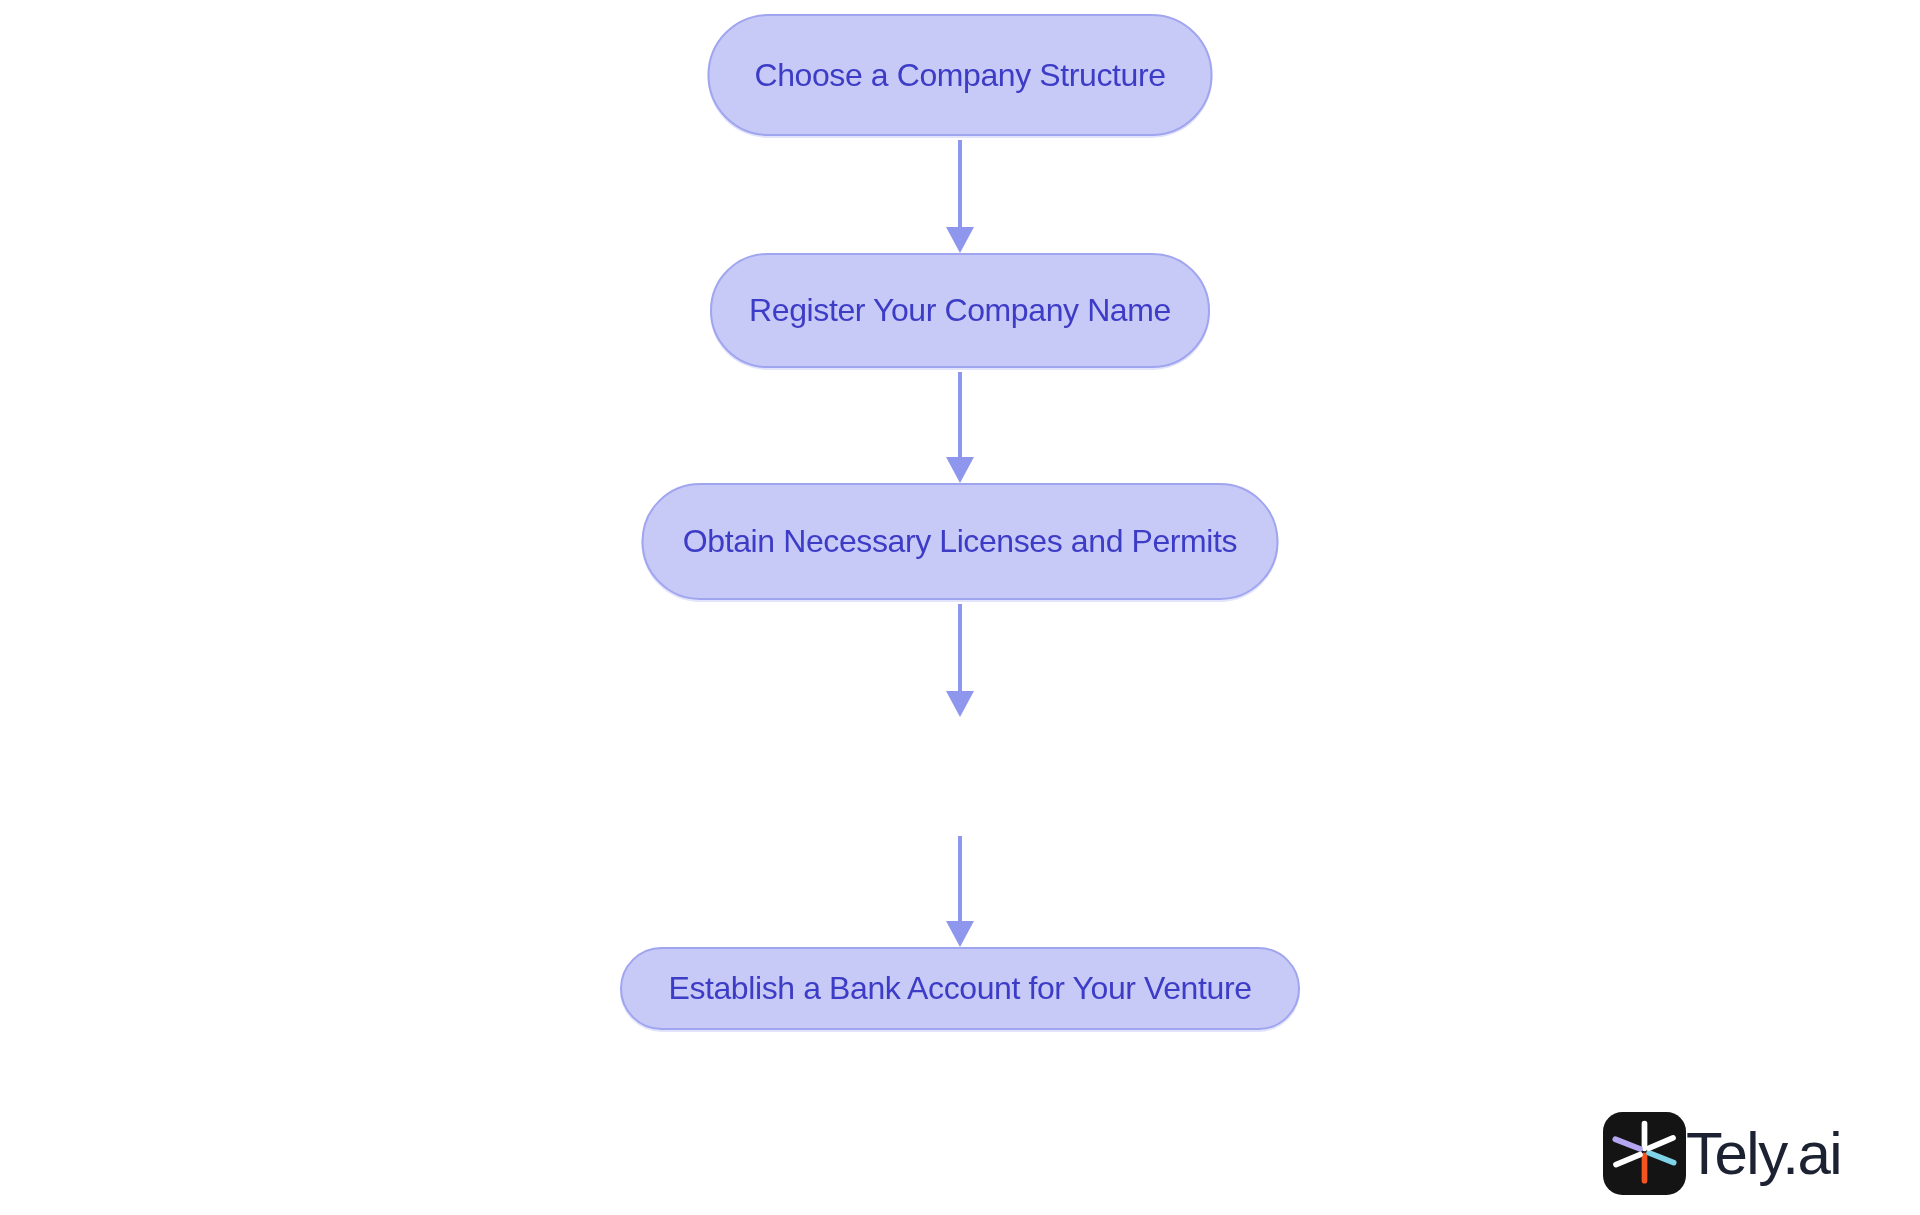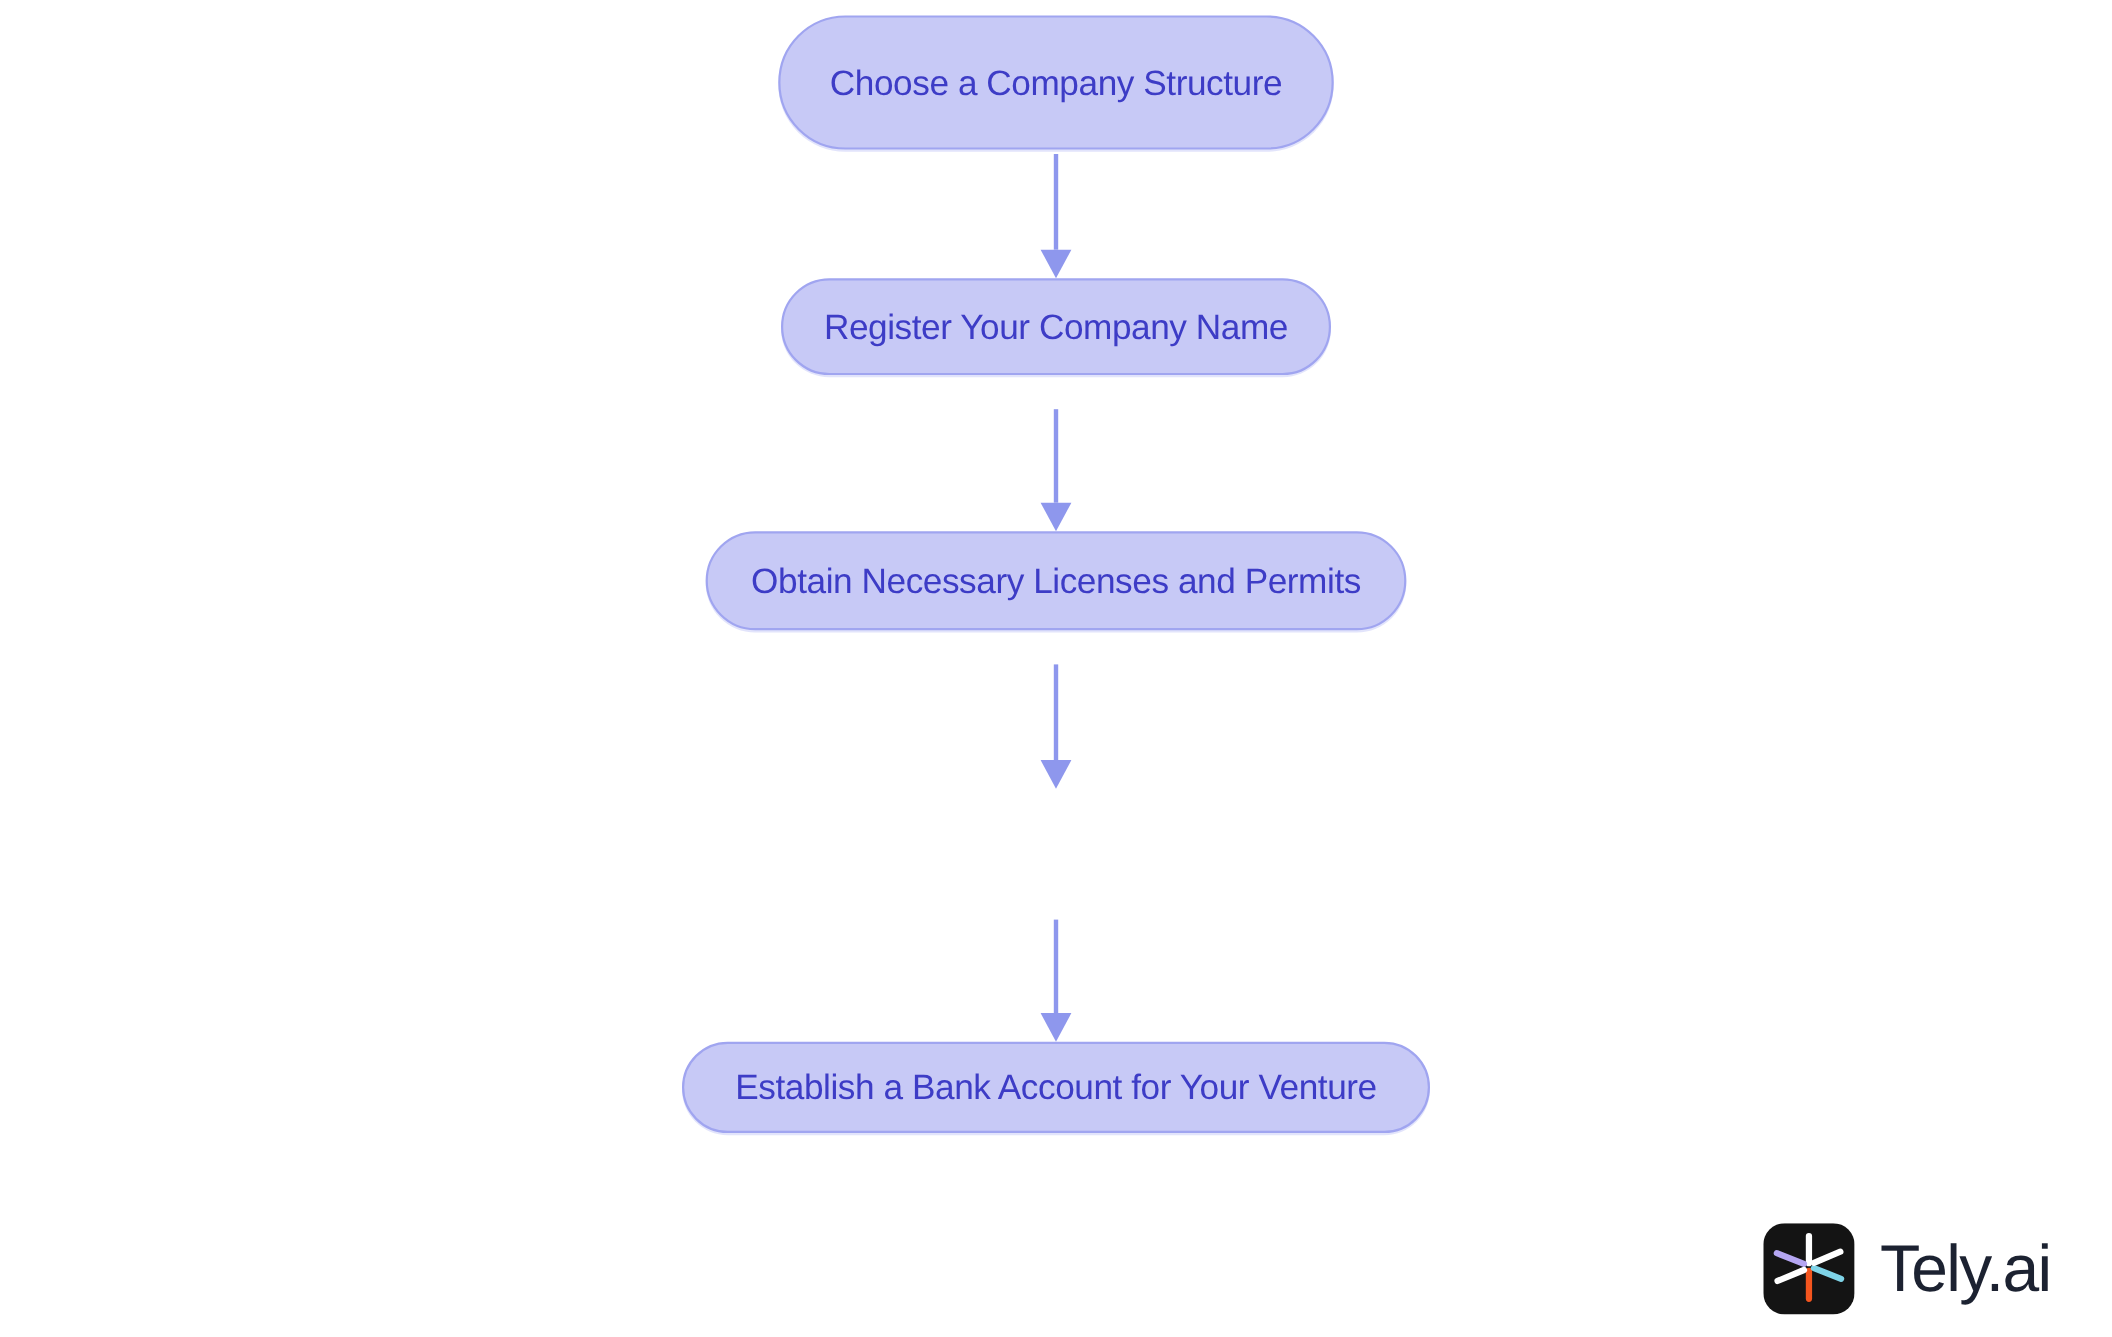--- a/index.html
+++ b/index.html
@@ -60,21 +60,20 @@
     border-left:14px solid transparent;
     border-right:14px solid transparent;
     border-top:26px solid var(--arrow-color);
   }
   .logo{
     position:absolute;
     left:1603px;
     top:1112px;
     display:flex;
     align-items:center;
-    gap:23px;
   }
   .logo-icon{
     width:83px;height:83px;
     display:block;
   }
   .logo-text{
     font-size:60px;
     font-weight:500;
     letter-spacing:-1.5px;
     color:var(--logo-text-color);
@@ -87,30 +86,30 @@
 
   <div class="node" style="top:14px;width:505px;height:122px">
     <span class="node-label">Choose a Company Structure</span>
   </div>
 
   <div class="arrow" style="top:136px;height:117px">
     <div class="arrow-line"></div>
     <div class="arrow-head"></div>
   </div>
 
-  <div class="node" style="top:253px;width:500px;height:88px">
+  <div class="node" style="top:253px;width:500px;height:115px">
     <span class="node-label">Register Your Company Name</span>
   </div>
 
   <div class="arrow" style="top:368px;height:115px">
     <div class="arrow-line"></div>
     <div class="arrow-head"></div>
   </div>
 
-  <div class="node" style="top:483px;width:637px;height:90px">
+  <div class="node" style="top:483px;width:637px;height:117px">
     <span class="node-label">Obtain Necessary Licenses and Permits</span>
   </div>
 
   <div class="arrow" style="top:600px;height:117px">
     <div class="arrow-line"></div>
     <div class="arrow-head"></div>
   </div>
 
 
   <div class="arrow" style="top:832px;height:115px">

